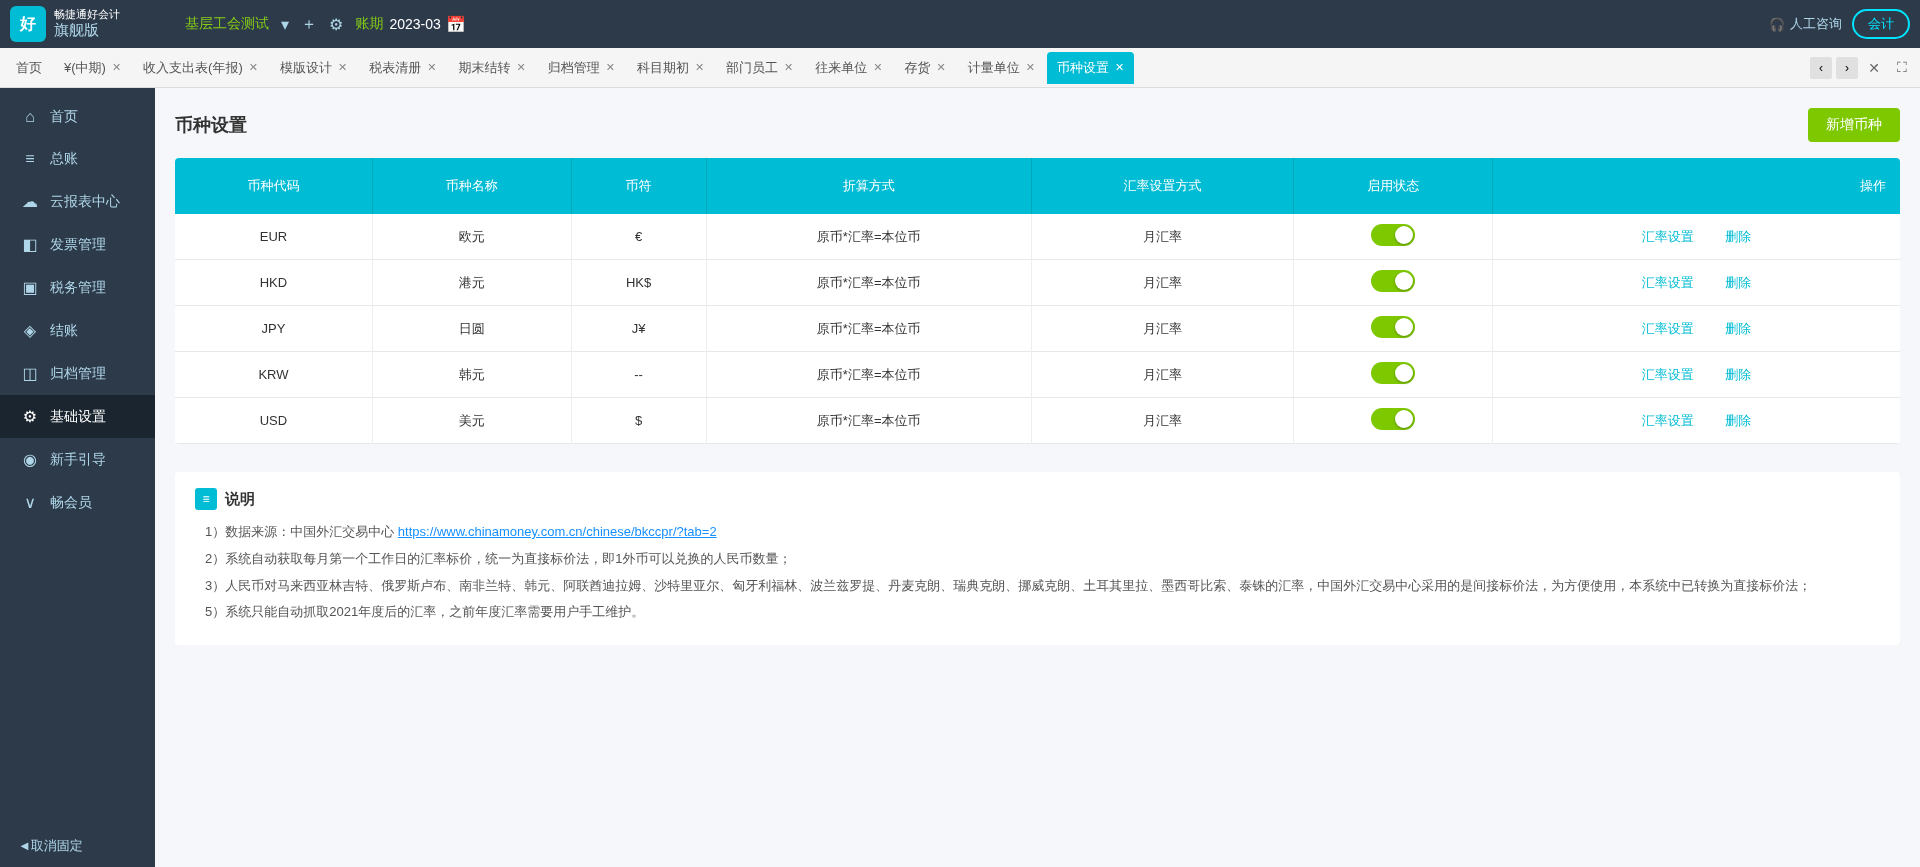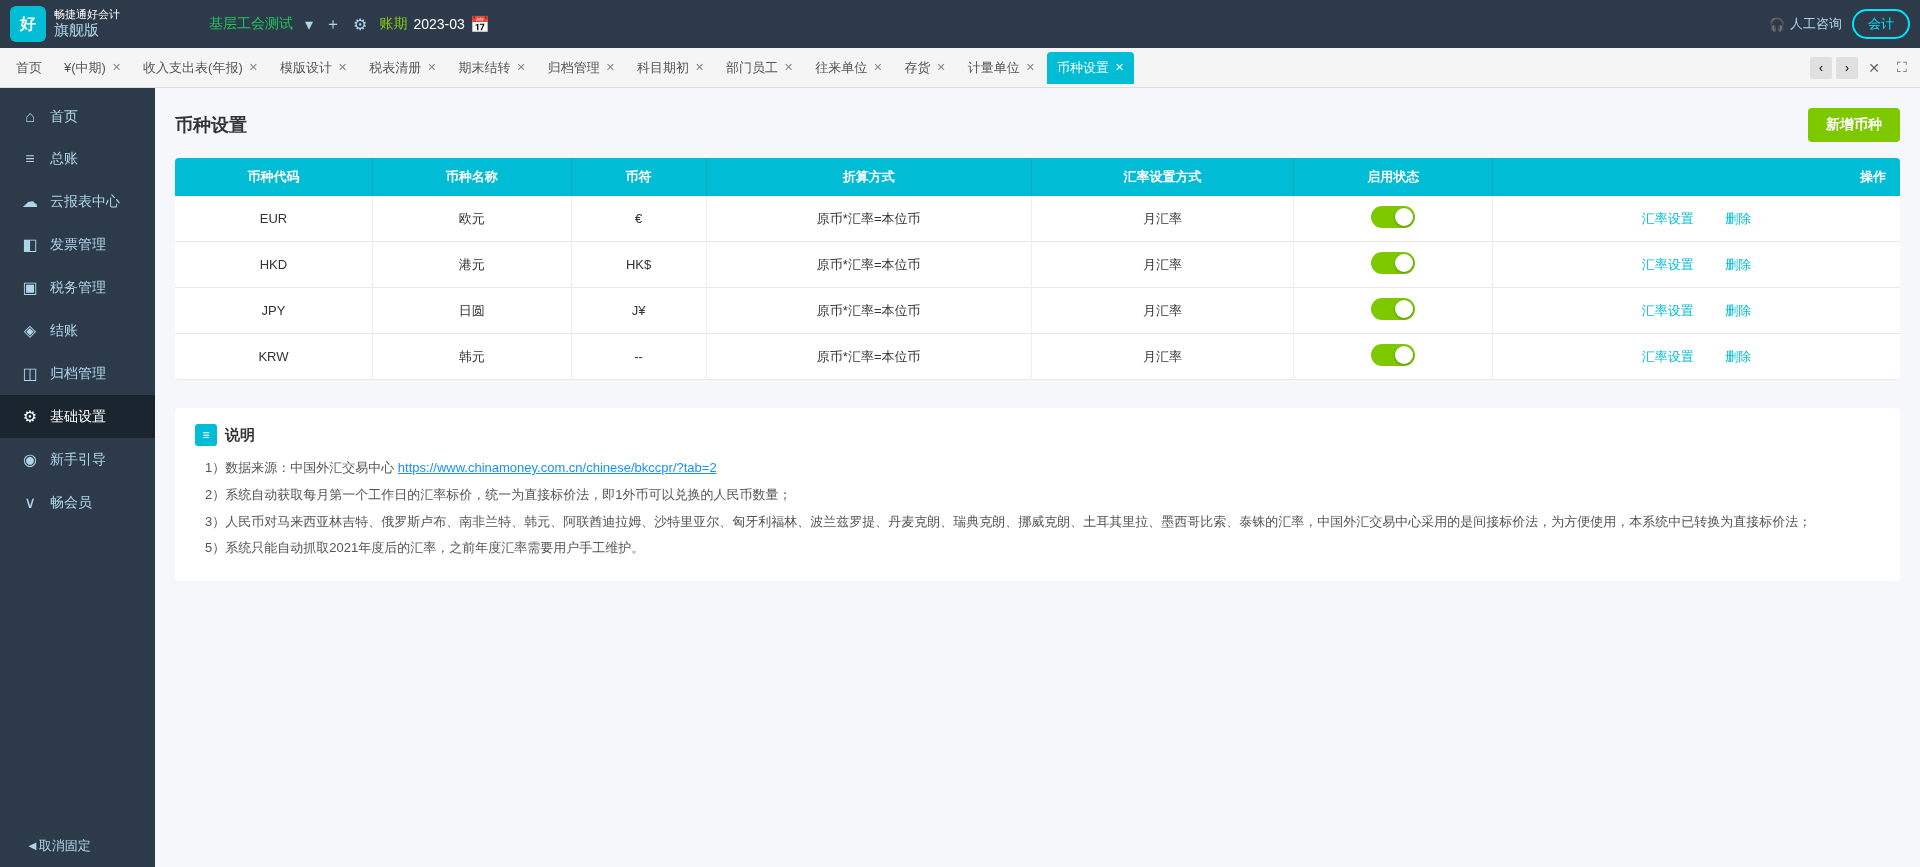--- a/index.html
+++ b/index.html
@@ -31,23 +31,22 @@
     .logo-sub { color: #aed6e8; font-size: 15px; }
 
     .header-center {
       display: flex;
       align-items: center;
       gap: 12px;
       flex: 1;
       padding-left: 20px;
     }
     .company-name {
-      color: #22c55e;
+      color: #84cc16;
       font-size: 14px;
-      margin-left: 24px;
     }
     .header-icon-btn {
       color: #aed6e8; cursor: pointer; font-size: 16px;
     }
     .period-info {
       color: white; font-size: 14px; display: flex; align-items: center; gap: 6px;
     }
     .period-label { color: #84cc16; }
 
     .header-right {
@@ -130,21 +129,20 @@
     }
     .sidebar-item.active { background: #1a252f; color: white; }
     .sidebar-icon { font-size: 16px; width: 20px; text-align: center; }
     .sidebar-bottom {
       margin-top: auto;
       padding: 12px 18px;
       color: #aed6e8;
       cursor: pointer;
       display: flex; align-items: center; gap: 6px;
       font-size: 13px;
-      margin-left: 8px;
     }
 
     
     .main-content {
       flex: 1;
       padding: 20px;
       overflow-y: auto;
       background: #f5f7fa;
     }
 
@@ -156,39 +154,39 @@
       font-size: 18px; font-weight: bold; color: #333;
     }
     .new-currency-btn {
       background: #7ec800;
       color: white;
       border: none;
       padding: 8px 18px;
       border-radius: 4px;
       font-size: 14px;
       cursor: pointer;
-      font-weight: bold;
+      font-weight: normal;
     }
 
     
     .data-table {
       width: 100%;
       border-collapse: collapse;
       background: white;
       border-radius: 4px;
       overflow: hidden;
     }
     .data-table thead tr {
       background: #00bcd4;
       color: white;
     }
     .data-table thead th {
-      padding: 10px 14px;
-      font-size: 13px;
-      font-weight: bold;
+      padding: 19px 14px;
+      font-size: 13px;
+      font-weight: normal;
       text-align: center;
       border-right: 1px solid #00a8bc;
     }
     .data-table thead th:last-child { border-right: none; text-align: right; }
     .data-table tbody tr {
       border-bottom: 1px solid #e8e8e8;
     }
     .data-table tbody td {
       padding: 10px 14px;
       text-align: center;
@@ -480,20 +478,36 @@
       <td>
         <div class="toggle-switch">
           <div class="toggle-knob"></div>
         </div>
       </td>
       <td>
         <span class="action-link">汇率设置</span>
         <span class="action-link">删除</span>
       </td>
     </tr>
+          <tr>
+      <td>USD</td>
+      <td>美元</td>
+      <td>$</td>
+      <td>原币*汇率=本位币</td>
+      <td>月汇率</td>
+      <td>
+        <div class="toggle-switch">
+          <div class="toggle-knob"></div>
+        </div>
+      </td>
+      <td>
+        <span class="action-link">汇率设置</span>
+        <span class="action-link">删除</span>
+      </td>
+    </tr>
         </tbody>
     </table>
 
     <div class="notes-section">
       <div class="notes-title">
         <div class="notes-icon">≡</div>
         <span>说明</span>
       </div>
       <ul class="notes-list">
         <li>

